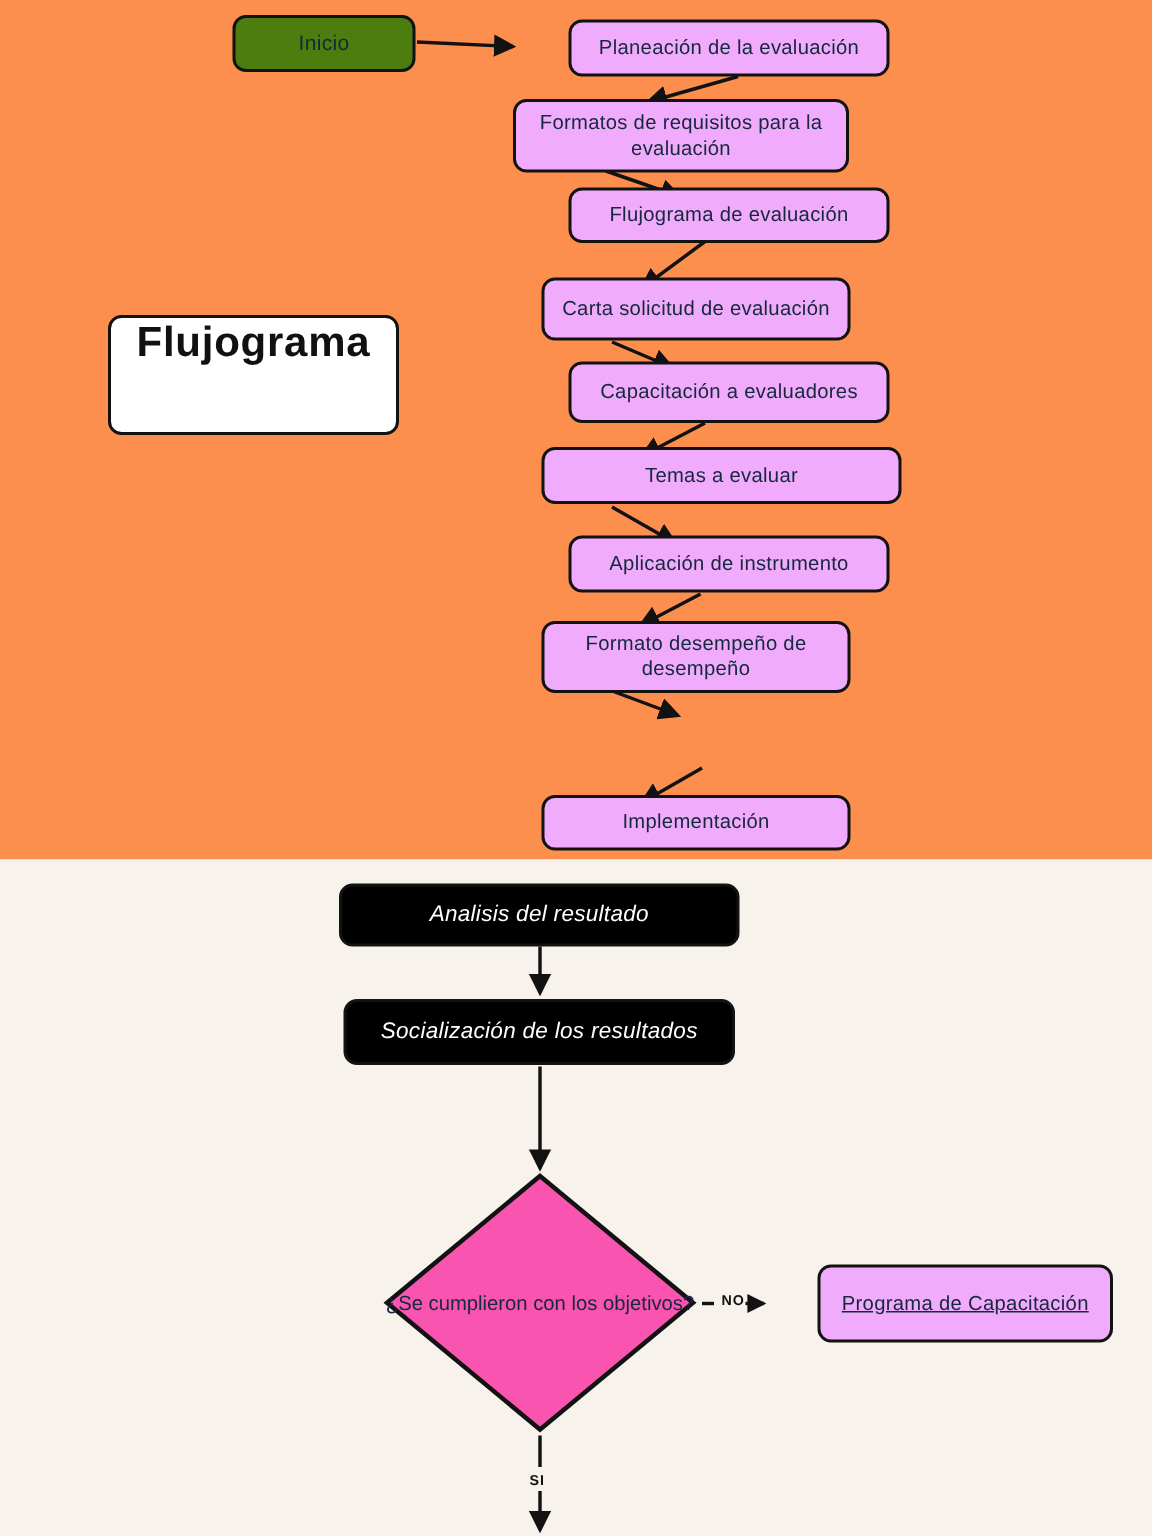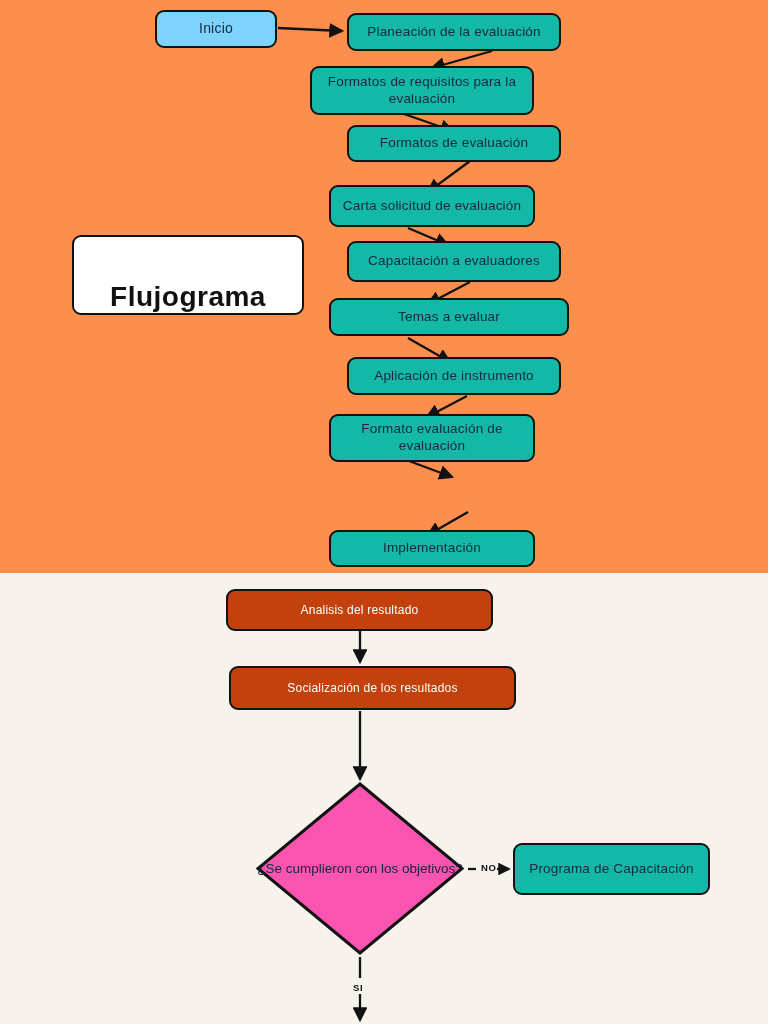--- a/index.html
+++ b/index.html
@@ -49,46 +49,48 @@
     align-items: center;
     justify-content: center;
     text-align: center;
     border: 2.5px solid #121212;
     border-radius: 9px;
     line-height: 1.25;
     padding: 2px 8px;
     letter-spacing: 0.2px;
   }
   .node-blue {
-    background: #14b8a6;
+    background: #f0abfc;
     color: #15283c;
     font-size: 13.5px;
+    margin-left: 32px;
   }
   .node-green {
-    background: #7dd3fc;
+    background: #4d7c0f;
     color: #15283c;
     font-size: 14px;
   }
   .node-purple {
-    background: #c2410c;
+    background: #000000;
     color: #ffffff;
-    font-size: 12px;
+    font-size: 15px;
+    font-style: italic;
   }
   #title-card {
     position: absolute;
     left: 72px;
-    top: 235px;
-    width: 232px;
+    top: 210px;
+    width: 194px;
     height: 80px;
     box-sizing: border-box;
     background: #ffffff;
     border: 2.5px solid #121212;
     border-radius: 9px;
     display: flex;
-    align-items: flex-end;
+    align-items: flex-start;
     justify-content: center;
     font-size: 28px;
     font-weight: bold;
     color: #111111;
     letter-spacing: 0.5px;
   }
   #decision {
     position: absolute;
     left: 255px;
     top: 781px;
@@ -170,63 +172,63 @@
 
   <div class="node node-blue" style="left:347px; top:13px; width:214px; height:38px;">
     <span>Planeación de la evaluación</span>
   </div>
 
   <div class="node node-blue" style="left:310px; top:66px; width:224px; height:49px;">
     <span>Formatos de requisitos para la evaluación</span>
   </div>
 
   <div class="node node-blue" style="left:347px; top:125px; width:214px; height:37px;">
-    <span>Formatos de evaluación</span>
+    <span>Flujograma de evaluación</span>
   </div>
 
   <div class="node node-blue" style="left:329px; top:185px; width:206px; height:42px;">
     <span>Carta solicitud de evaluación</span>
   </div>
 
   <div class="node node-blue" style="left:347px; top:241px; width:214px; height:41px;">
     <span>Capacitación a evaluadores</span>
   </div>
 
   <div class="node node-blue" style="left:329px; top:298px; width:240px; height:38px;">
     <span>Temas a evaluar</span>
   </div>
 
   <div class="node node-blue" style="left:347px; top:357px; width:214px; height:38px;">
     <span>Aplicación de instrumento</span>
   </div>
 
   <div class="node node-blue" style="left:329px; top:414px; width:206px; height:48px;">
-    <span>Formato evaluación de evaluación</span>
+    <span>Formato desempeño de desempeño</span>
   </div>
 
 
   <div class="node node-blue" style="left:329px; top:530px; width:206px; height:37px;">
     <span>Implementación</span>
   </div>
 
   <div class="node node-purple" style="left:226px; top:589px; width:267px; height:42px;">
     <span>Analisis del resultado</span>
   </div>
 
-  <div class="node node-purple" style="left:229px; top:666px; width:287px; height:44px;">
+  <div class="node node-purple" style="left:229px; top:666px; width:261px; height:44px;">
     <span>Socialización de los resultados</span>
   </div>
 
   <div id="decision">
     <svg width="210" height="175" viewBox="0 0 210 175">
       <polygon points="105,3 207,87.5 105,172 3,87.5" fill="#f954b0" stroke="#121212" stroke-width="3"></polygon>
     </svg>
     <div id="decision-label">¿Se cumplieron con los objetivos?</div>
   </div>
 
   <div class="edge-label" id="label-no">NO</div>
   <div class="edge-label" id="label-si">SI</div>
 
-  <div class="node node-blue" style="left:513px; top:843px; width:197px; height:52px;">
+  <div class="node node-blue" style="left:513px; top:843px; width:197px; height:52px;text-decoration:underline;">
     <span>Programa de Capacitación</span>
   </div>
 
 </div>
 
 </body></html>

